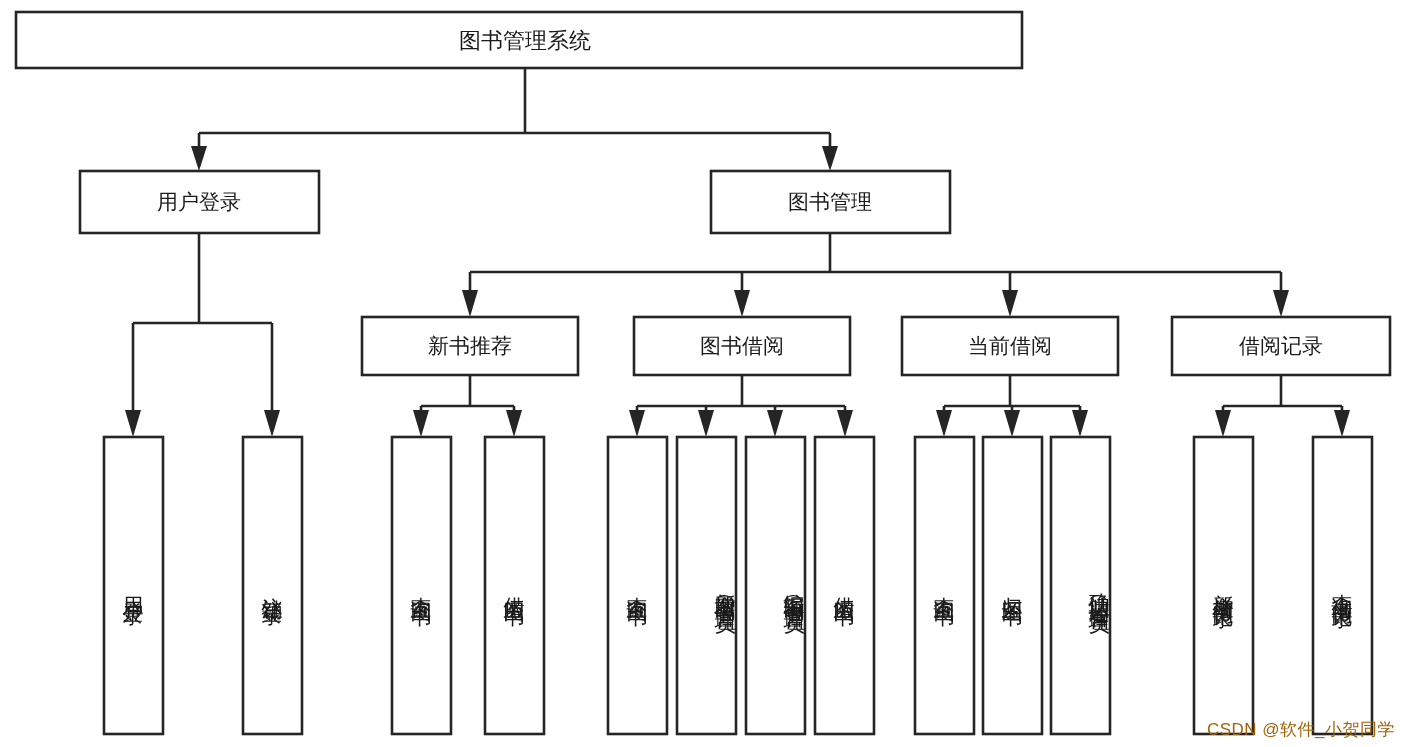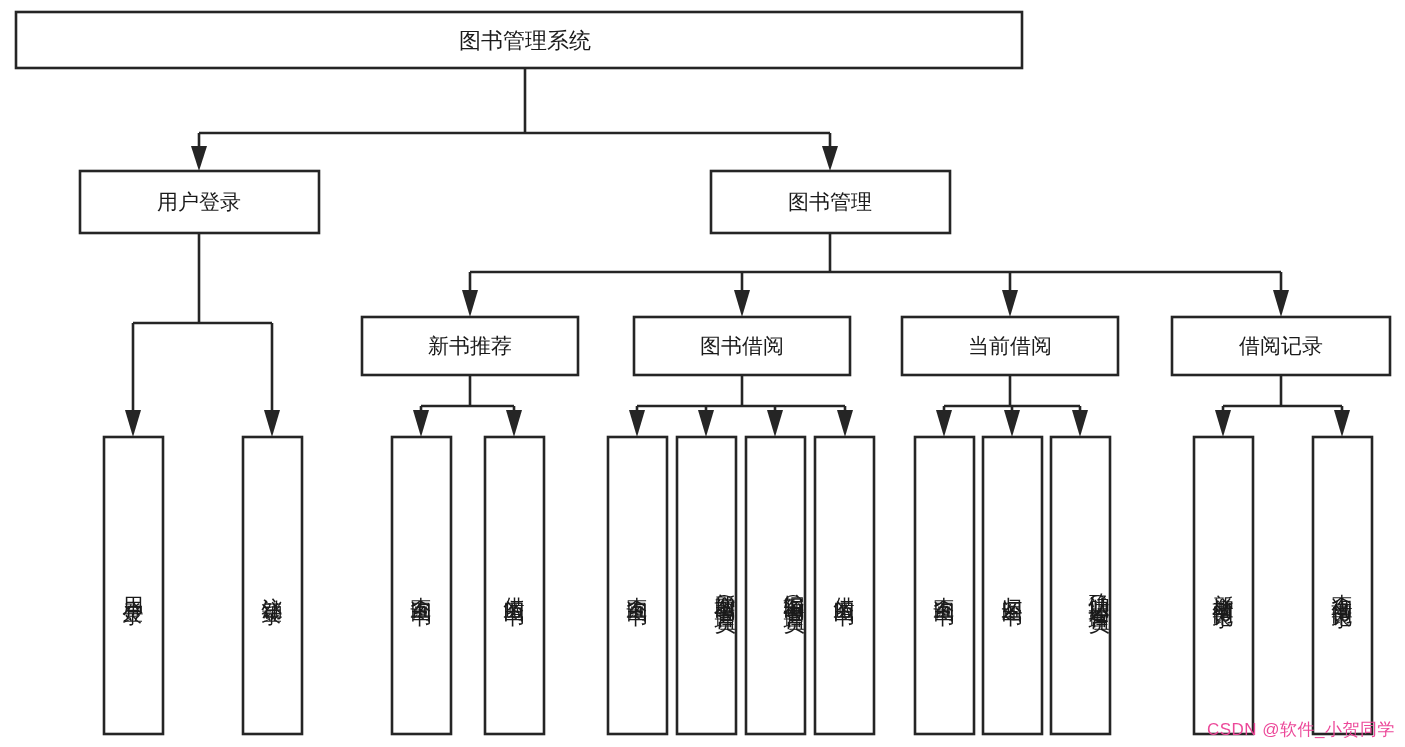--- a/index.html
+++ b/index.html
@@ -70,21 +70,21 @@
     justify-content: center;
     white-space: nowrap;
     pointer-events: none;
   }
   .watermark {
     position: absolute;
     right: 10px;
     bottom: 6px;
     font-family: "Liberation Sans", "DejaVu Sans", sans-serif;
     font-size: 17px;
-    color: #ec4899;
+    color: #a16207;
     white-space: nowrap;
     letter-spacing: 0.5px;
   }
 </style>
 </head>
 <body>
 
 <div id="diagram-root">
 
   <svg class="diagram-canvas" viewBox="0 0 1405 747">

